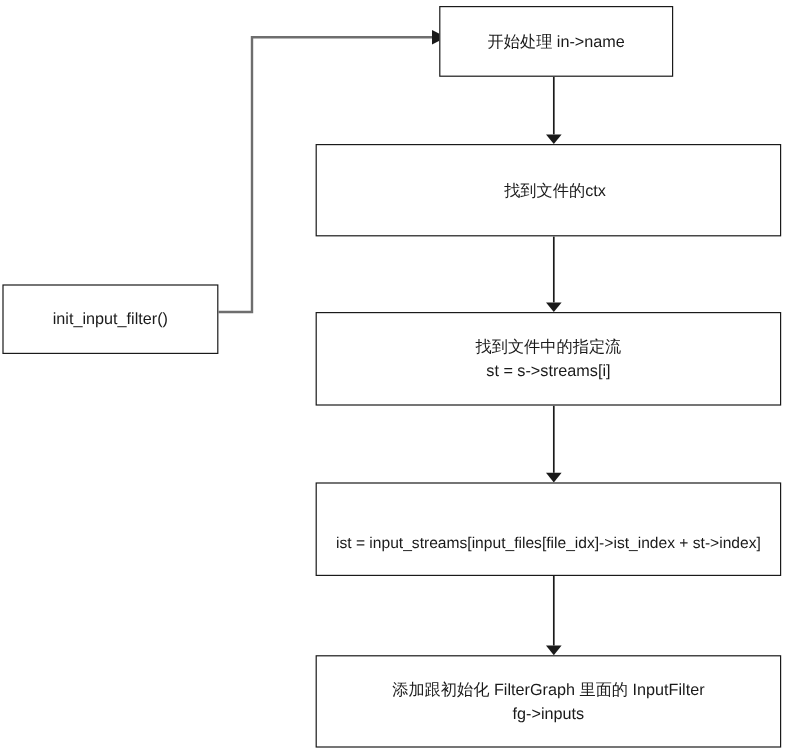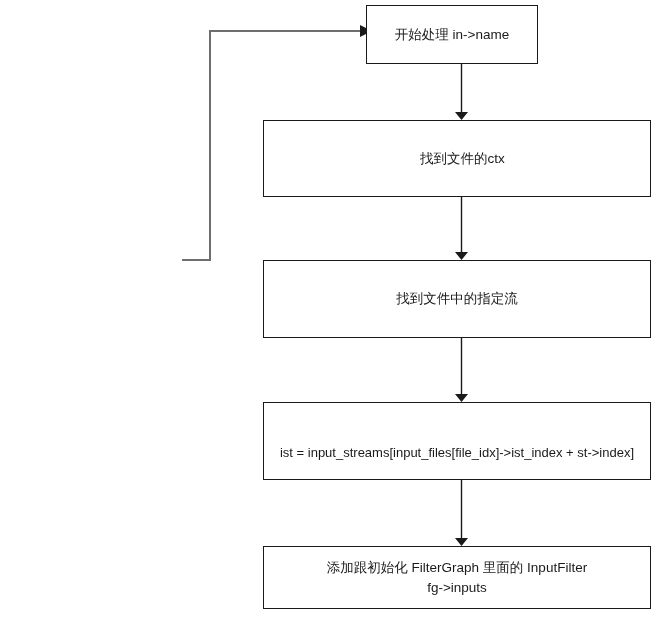--- a/index.html
+++ b/index.html
@@ -35,21 +35,21 @@
     display: block;
     white-space: nowrap;
     font-size: 13.5px;
   }
   .node.single .line1 {
     font-size: 13.5px;
   }
   #node-start {
     left: 366px;
     top: 5px;
-    width: 172px;
+    width: 195px;
     height: 59px;
   }
   #node-init {
     left: 2px;
     top: 237px;
     width: 180px;
     height: 58px;
   }
   #node-ctx {
     left: 263px;
@@ -67,21 +67,21 @@
   #node-ist {
     left: 263px;
     top: 402px;
     width: 388px;
     height: 78px;
   }
   #node-fg {
     left: 263px;
     top: 546px;
     width: 388px;
-    height: 63px;
+    height: 77px;
   }
   #node-ist .line2 {
     font-size: 13px;
     margin-top: 25px;
   }
   svg.wires {
     position: absolute;
     left: 0;
     top: 0;
     width: 654px;
@@ -131,27 +131,31 @@
     <g>
       <path class="wire-dark" d="M 461.5 480 L 461.5 538"></path>
       <polygon class="head-dark" points="455,538 468,538 461.5,546"></polygon>
     </g>
   </svg>
 
   <div class="node" id="node-start">
     <span class="line1">开始处理 in-&gt;name</span>
   </div>
 
+  <div class="node single" id="node-init">
+    <span class="line1">init_input_filter()</span>
+  </div>
 
   <div class="node" id="node-ctx">
     <span class="line1">找到文件的ctx</span>
   </div>
 
   <div class="node" id="node-stream">
     <span class="line1">找到文件中的指定流</span>
+    <span class="line2">st = s-&gt;streams[i]</span>
   </div>
 
   <div class="node" id="node-ist">
     <span class="line2">ist = input_streams[input_files[file_idx]-&gt;ist_index + st-&gt;index]</span>
   </div>
 
   <div class="node" id="node-fg">
     <span class="line1">添加跟初始化 FilterGraph 里面的 InputFilter</span>
     <span class="line2">fg-&gt;inputs</span>
   </div>

